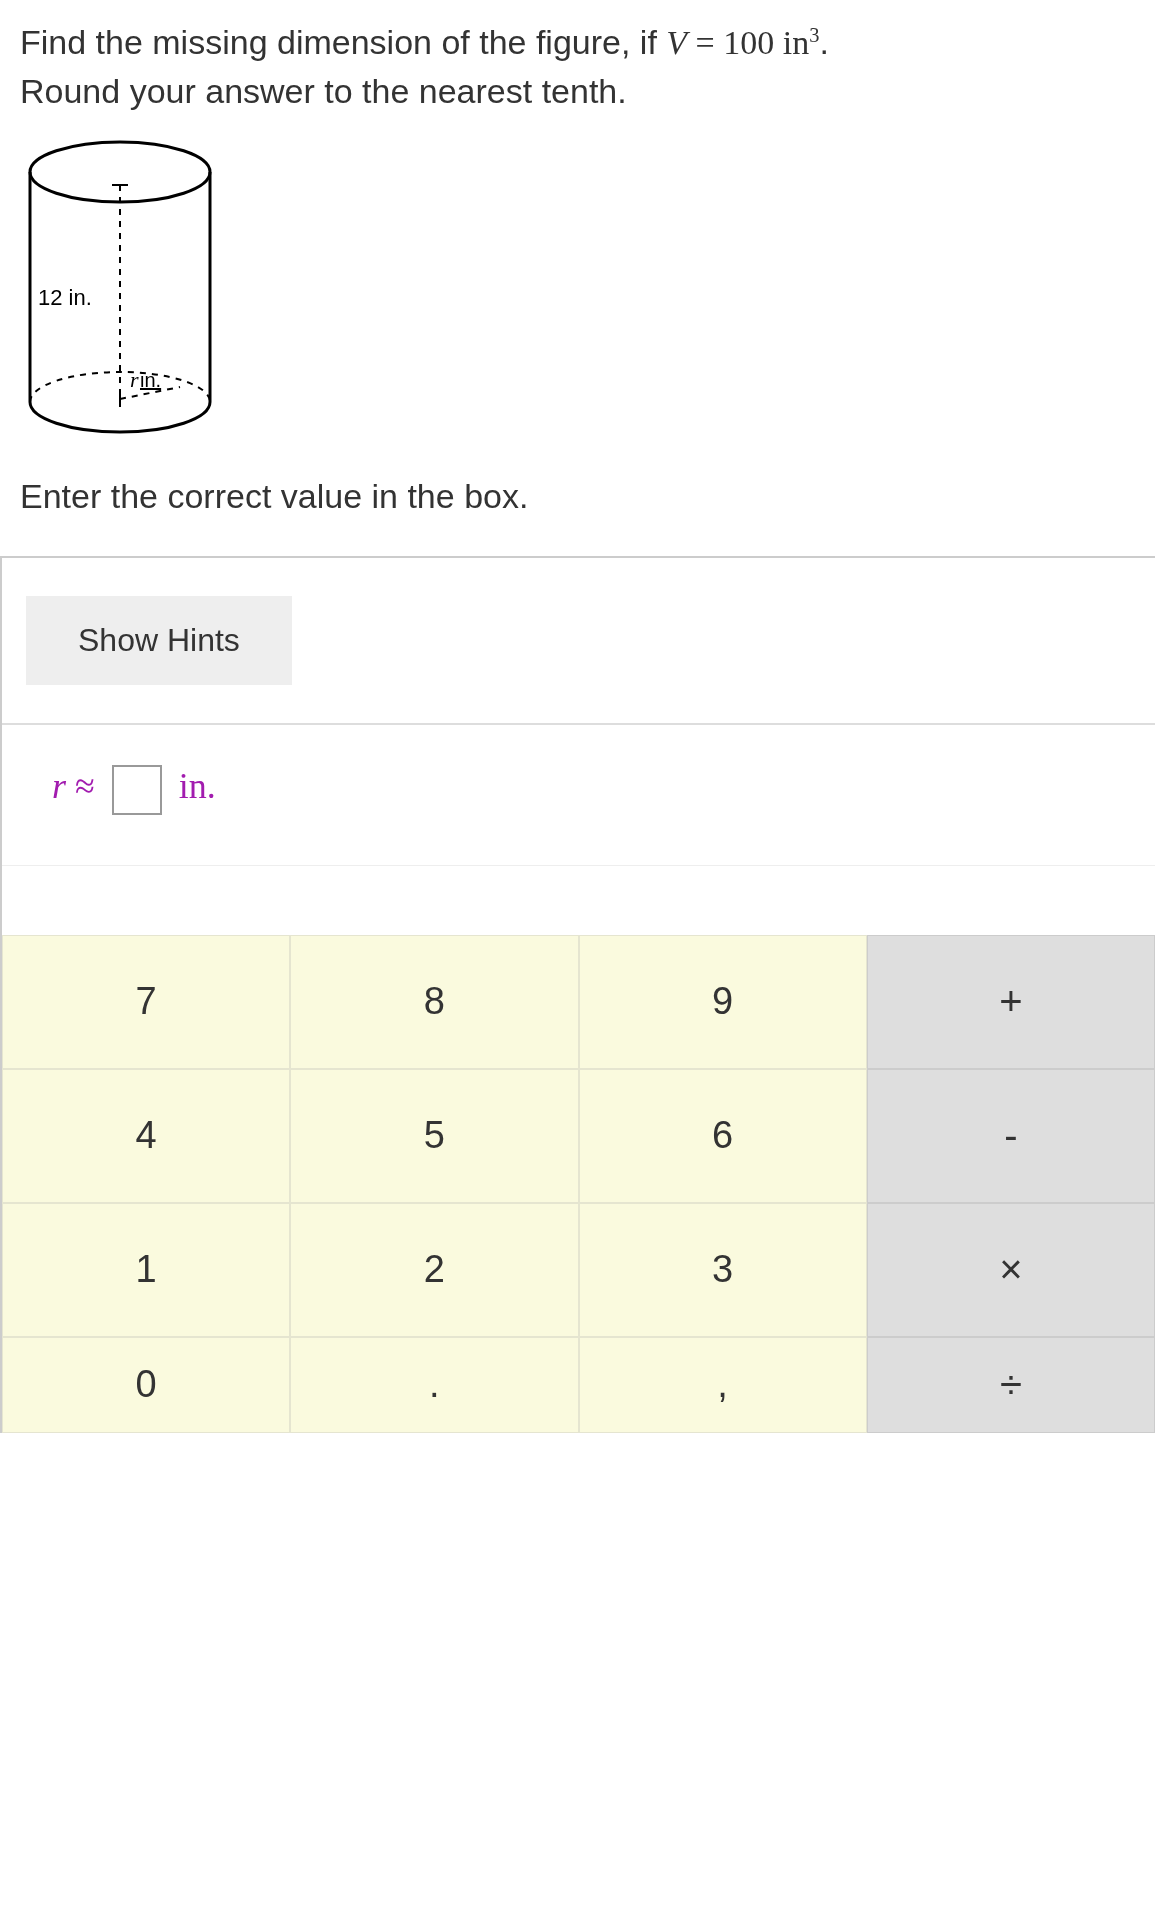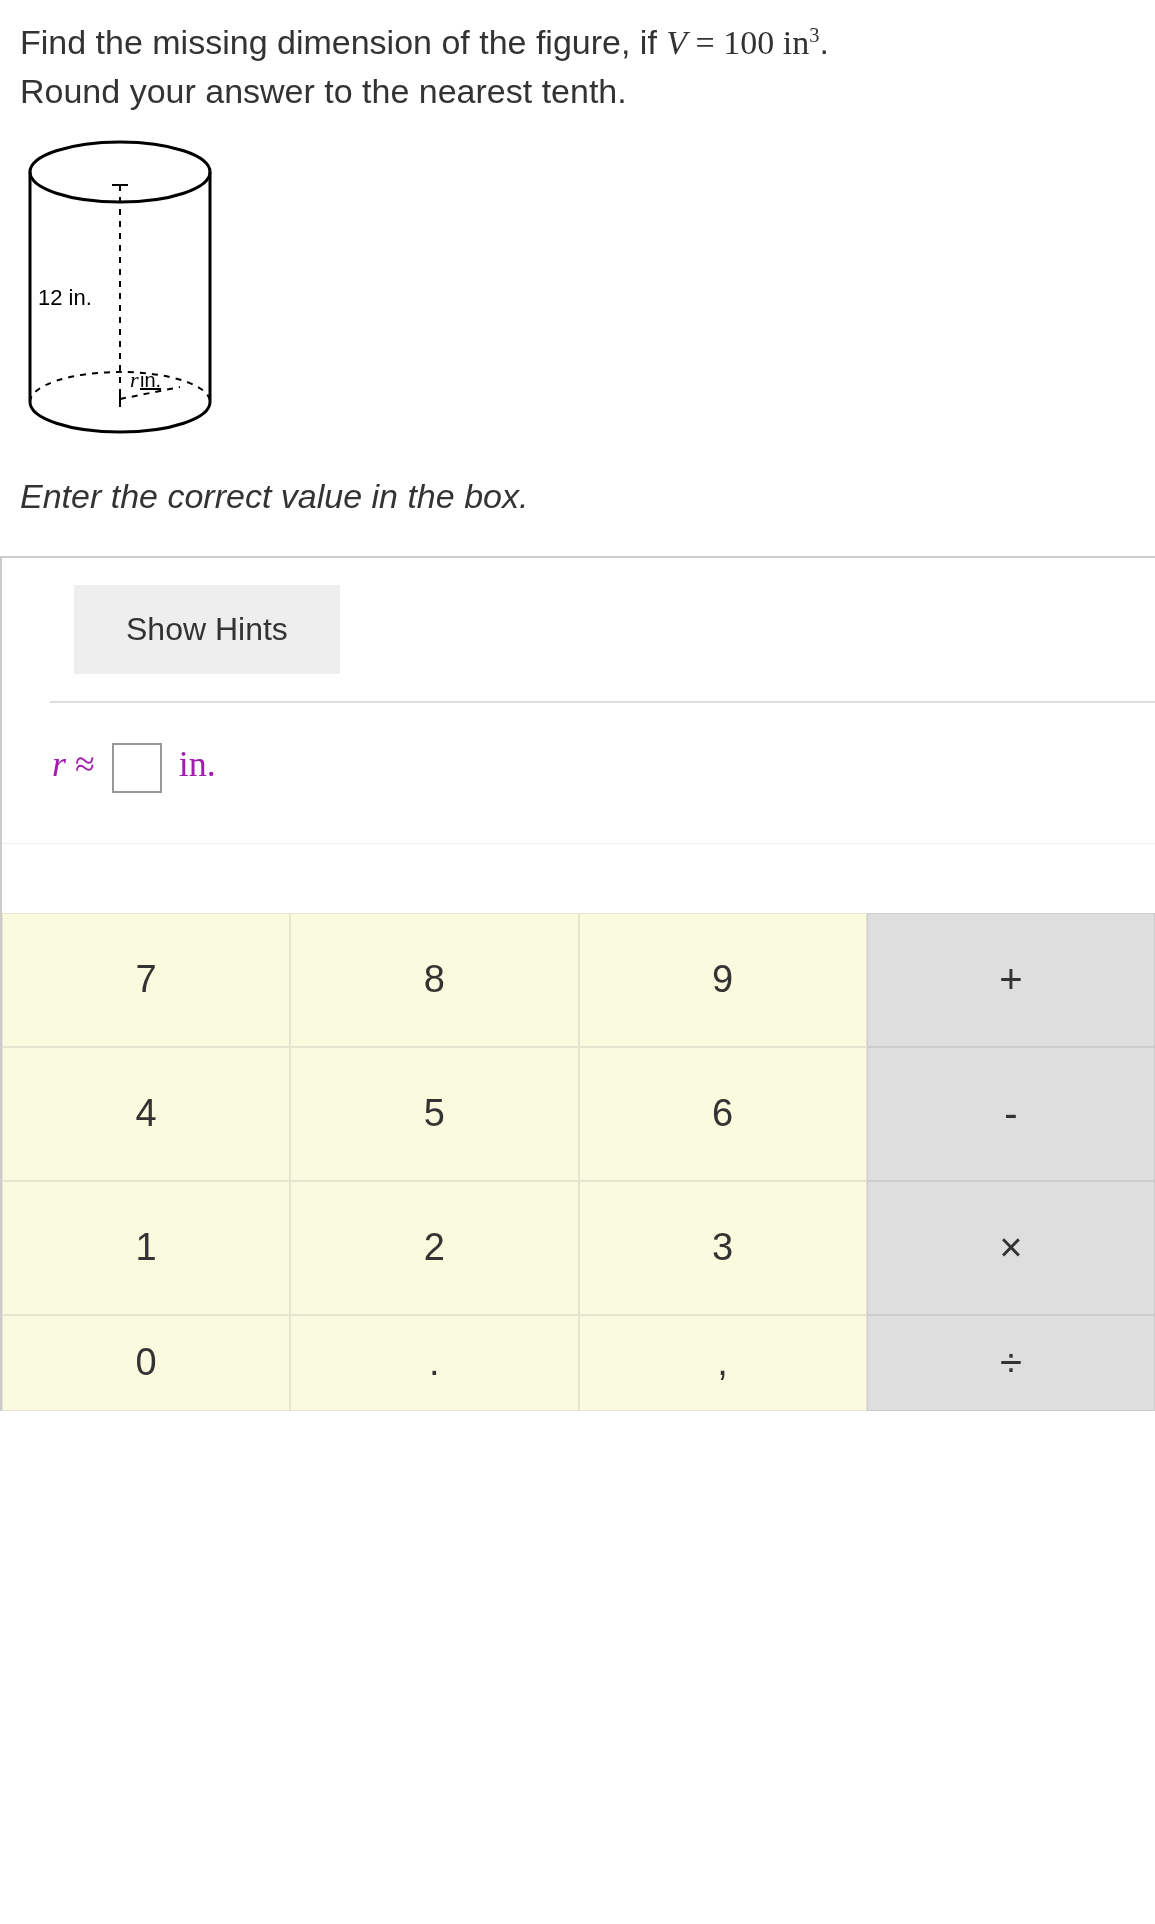--- a/index.html
+++ b/index.html
@@ -13,30 +13,29 @@
   .question {
     padding: 18px 20px 10px 20px;
     font-size: 34px;
     line-height: 1.45;
     color: #333;
   }
   .math-it { font-family: 'Times New Roman', serif; font-style: italic; }
   .math-rm { font-family: 'Times New Roman', serif; font-style: normal; }
   sup { font-size: 0.6em; vertical-align: super; }
   .figure { padding: 10px 8px 20px 20px; }
-  .prompt { padding: 10px 20px 30px 20px; font-size: 34px; color: #333; font-style: italic; }
+  .prompt { padding: 10px 20px 30px 20px; font-size: 34px; color: #333; }
   .answer-panel {
     border-top: 2px solid #ccc;
     border-left: 2px solid #ccc;
     margin-top: 10px;
   }
   .hints-row {
-    padding: 27px 24px;
+    padding: 38px 24px;
     border-bottom: 2px solid #ddd;
-    margin-left: 48px;
   }
   .hints-btn {
     display: inline-block;
     background: #eeeeee;
     font-size: 32px;
     color: #333;
     padding: 26px 52px;
     border: none;
     cursor: pointer;
   }

